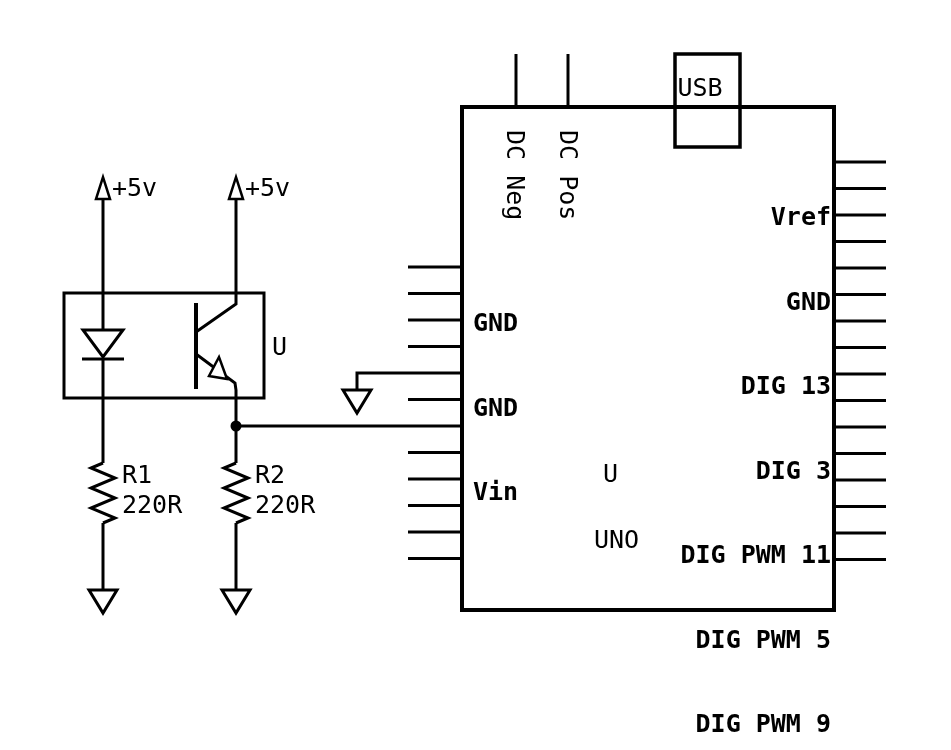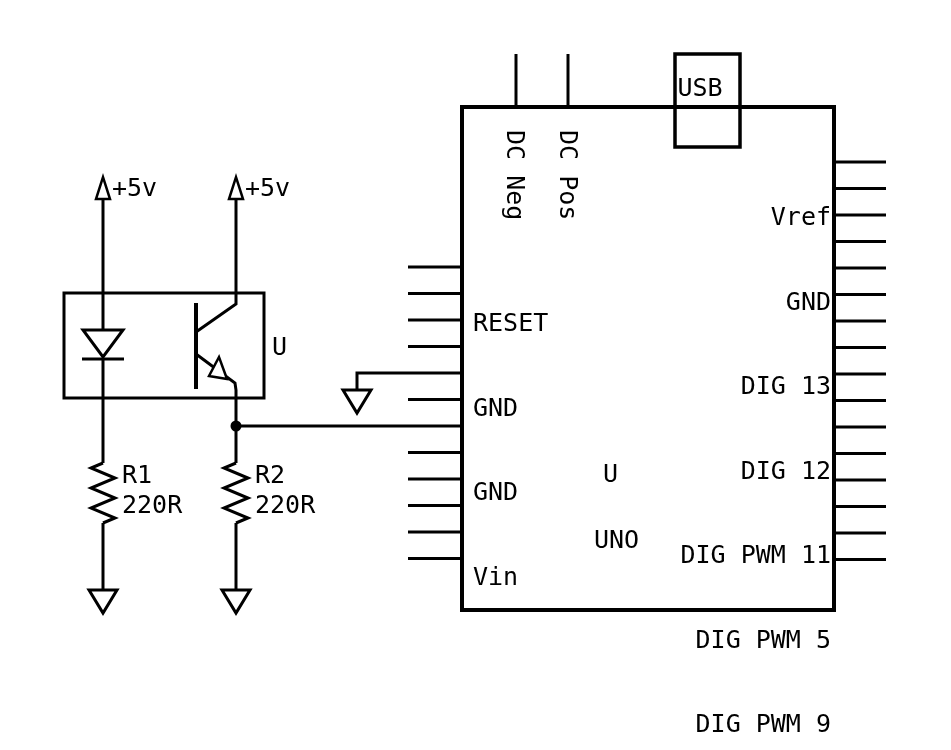--- a/index.html
+++ b/index.html
@@ -13,21 +13,21 @@
     position:absolute;font-size:25px;line-height:26px;white-space:pre;
     color:#000;
   }
   .rot{
     transform-origin:0 0;transform:rotate(90deg);line-height:24px;
   }
   .usb-lbl{left:675px;top:75px;width:50px;text-align:center;}
   .pins{position:absolute;font-size:25px;white-space:pre;}
   .pins-left{left:473px;top:252px;width:230px;text-align:left;}
   .pins-right{left:569px;top:146px;width:262px;text-align:right;}
-  .pin-row{height:26.5px;line-height:26.5px;}
+  .pin-row{height:26.5px;line-height:26.5px;font-weight:bold;}
 </style>
 </head>
 <body>
 
 <div class="canvas">
 
   <svg width="951" height="750" viewBox="0 0 951 750">
     <g stroke="#000000" fill="none" stroke-width="3">
 
       <rect x="462" y="107" width="372" height="503" stroke-width="4"></rect>
@@ -113,37 +113,36 @@
 
   <div class="lbl usb-lbl">USB</div>
 
   <div class="lbl rot" style="left:527px;top:130px">DC Neg</div>
   <div class="lbl rot" style="left:580px;top:130px">DC Pos</div>
 
   <div class="lbl" style="left:603px;top:461px">U</div>
   <div class="lbl" style="left:594px;top:527px">UNO</div>
 
   <div class="pins pins-left">
-    <div class="pin-row">RESET</div>
     <div class="pin-row">GND</div>
     <div class="pin-row">GND</div>
     <div class="pin-row">Vin</div>
     
     
     
     
     
     
   </div>
 
   <div class="pins pins-right">
     <div class="pin-row">Vref</div>
     <div class="pin-row">GND</div>
     <div class="pin-row">DIG 13</div>
-    <div class="pin-row">DIG 12</div>
+    <div class="pin-row">DIG 3</div>
     <div class="pin-row">DIG PWM 11</div>
     <div class="pin-row">DIG PWM 5</div>
     <div class="pin-row">DIG PWM 9</div>
     
     
     
     
     
     
     

